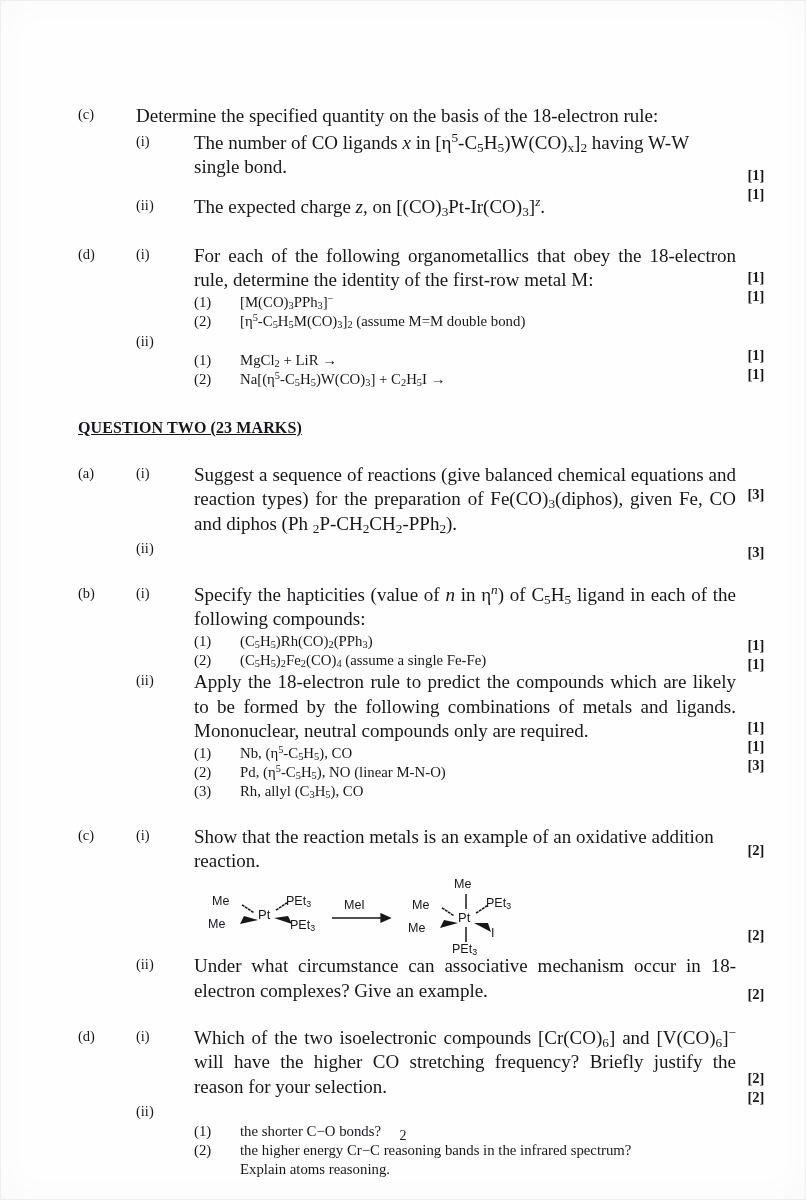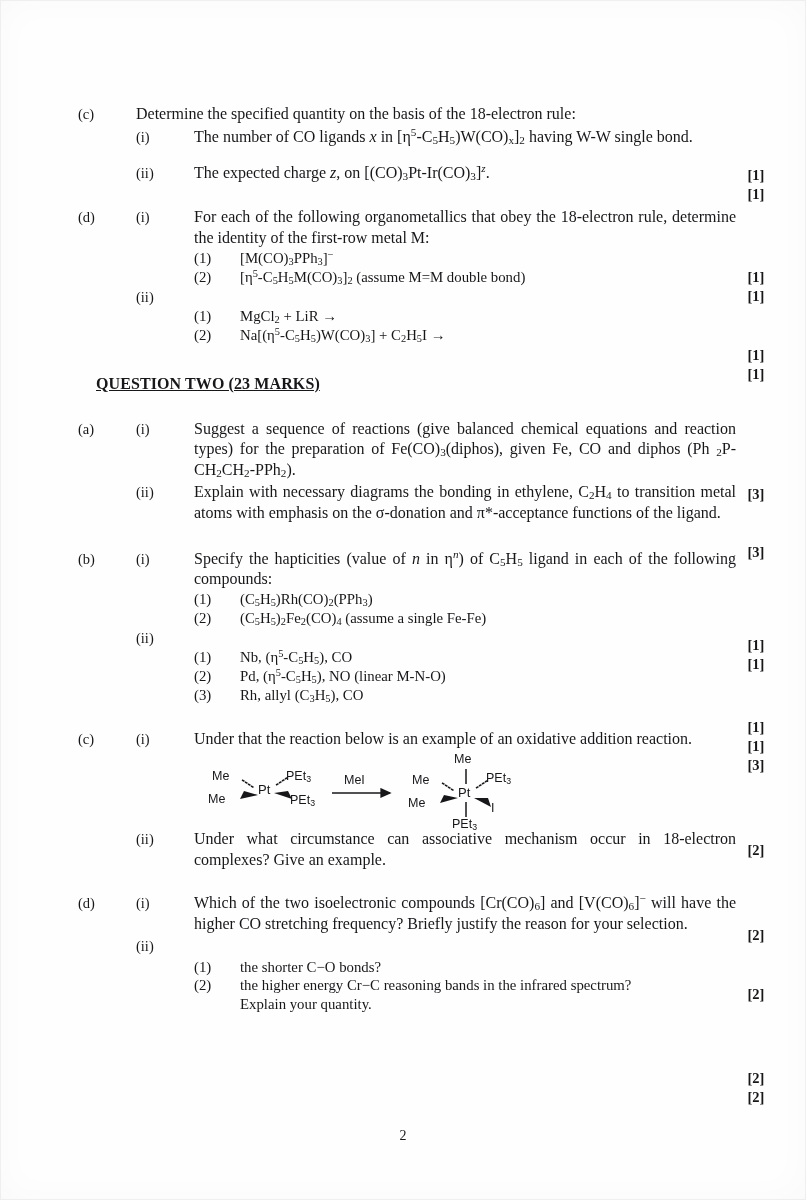--- a/index.html
+++ b/index.html
@@ -49,21 +49,21 @@
   }
   .col-roman {
     width: 58px;
     flex: 0 0 58px;
     font-size: 14.5px;
     line-height: 1.30;
     padding-top: 1px;
   }
   .col-body {
     flex: 1 1 auto;
-    font-size: 16px;
+    font-size: 19px;
     line-height: 1.30;
     text-align: justify;
     text-justify: inter-word;
     padding-right: 2px;
   }
   .col-body.nojust { text-align: left; }
 
   .indent-body { margin-left: 116px; }
 
   
@@ -85,21 +85,21 @@
     width: 40px;
     text-align: center;
     font-weight: bold;
     font-size: 14.5px;
   }
 
   h2.qhead {
     font-size: 16px;
     font-weight: bold;
     text-decoration: underline;
-    margin: 18px;
+    margin: 0;
     letter-spacing: 0.1px;
     font-family: "Liberation Serif", serif;
   }
 
   .pageno {
     position: absolute;
     left: 0; right: 0;
     top: 1128px;
     text-align: center;
     font-size: 14px;
@@ -184,21 +184,20 @@
     <div class="row" style="margin-top:26px;">
       <div class="col-letter">(a)</div>
       <div class="col-roman">(i)</div>
       <div class="col-body">Suggest a sequence of reactions (give balanced chemical equations and reaction types) for the preparation of Fe(CO)<sub>3</sub>(diphos), given Fe, CO and diphos (Ph <sub>2</sub>P-CH<sub>2</sub>CH<sub>2</sub>-PPh<sub>2</sub>).</div>
     </div>
     <div class="mark-abs" style="left:658px; top:382px;">[3]</div>
 
     <div class="row" style="margin-top:1px;">
       <div class="col-letter"></div>
       <div class="col-roman">(ii)</div>
-      <div class="col-body">Explain with necessary diagrams the bonding in ethylene, C<sub>2</sub>H<sub>4</sub> to transition metal atoms with emphasis on the σ-donation and π*-acceptance functions of the ligand.</div>
     </div>
     <div class="mark-abs" style="left:658px; top:440px;">[3]</div>
 
     <div class="row" style="margin-top:25px;">
       <div class="col-letter">(b)</div>
       <div class="col-roman">(i)</div>
       <div class="col-body">Specify the hapticities (value of <span class="ital">n</span> in η<sup class="ital">n</sup>) of C<sub>5</sub>H<sub>5</sub> ligand in each of the following compounds:</div>
     </div>
 
     <div class="indent-body">
@@ -210,20 +209,21 @@
         <div class="sub-num">(2)</div>
         <div class="sub-txt">(C<sub>5</sub>H<sub>5</sub>)<sub>2</sub>Fe<sub>2</sub>(CO)<sub>4</sub> (assume a single Fe-Fe)</div>
       </div>
     </div>
     <div class="mark-abs" style="left:658px; top:533px;">[1]</div>
     <div class="mark-abs" style="left:658px; top:552px;">[1]</div>
 
     <div class="row">
       <div class="col-letter"></div>
       <div class="col-roman">(ii)</div>
+      <div class="col-body">Apply the 18-electron rule to predict the compounds which are likely to be formed by the following combinations of metals and ligands. Mononuclear, neutral compounds only are required.</div>
     </div>
 
     <div class="indent-body">
       <div class="subrow">
         <div class="sub-num">(1)</div>
         <div class="sub-txt">Nb, (η<sup>5</sup>-C<sub>5</sub>H<sub>5</sub>), CO</div>
       </div>
       <div class="subrow">
         <div class="sub-num">(2)</div>
         <div class="sub-txt">Pd, (η<sup>5</sup>-C<sub>5</sub>H<sub>5</sub>), NO (linear M-N-O)</div>
@@ -233,21 +233,21 @@
         <div class="sub-txt">Rh, allyl (C<sub>3</sub>H<sub>5</sub>), CO</div>
       </div>
     </div>
     <div class="mark-abs" style="left:658px; top:615px;">[1]</div>
     <div class="mark-abs" style="left:658px; top:634px;">[1]</div>
     <div class="mark-abs" style="left:658px; top:653px;">[3]</div>
 
     <div class="row" style="margin-top:24px;">
       <div class="col-letter">(c)</div>
       <div class="col-roman">(i)</div>
-      <div class="col-body nojust">Under that the reaction below is an example of an oxidative addition reaction.</div>
+      <div class="col-body nojust">Show that the reaction metals is an example of an oxidative addition reaction.</div>
     </div>
 
     <div class="scheme">
       <svg width="420" height="86" aria-hidden="true">
         <defs>
           <marker id="ah" markerWidth="7" markerHeight="7" refX="6" refY="3.2" orient="auto">
             <path d="M0,0 L7,3.2 L0,6.4 z" fill="#17171a"></path>
           </marker>
         </defs>
 
@@ -328,21 +328,21 @@
 
     <div class="indent-body" style="margin-top:2px;">
       <div class="subrow">
         <div class="sub-num">(1)</div>
         <div class="sub-txt">the shorter C−O bonds?</div>
       </div>
       <div class="subrow">
         <div class="sub-num">(2)</div>
         <div class="sub-txt">
           <span>the higher energy Cr−C reasoning bands in the infrared spectrum?</span>
-          <div>Explain your quantity.</div>
+          <div>Explain atoms reasoning.</div>
         </div>
       </div>
     </div>
     <div class="mark-abs" style="left:658px; top:966px;">[2]</div>
     <div class="mark-abs" style="left:658px; top:985px;">[2]</div>
 
   </div>
 
   <div class="pageno">2</div>
 </div>

